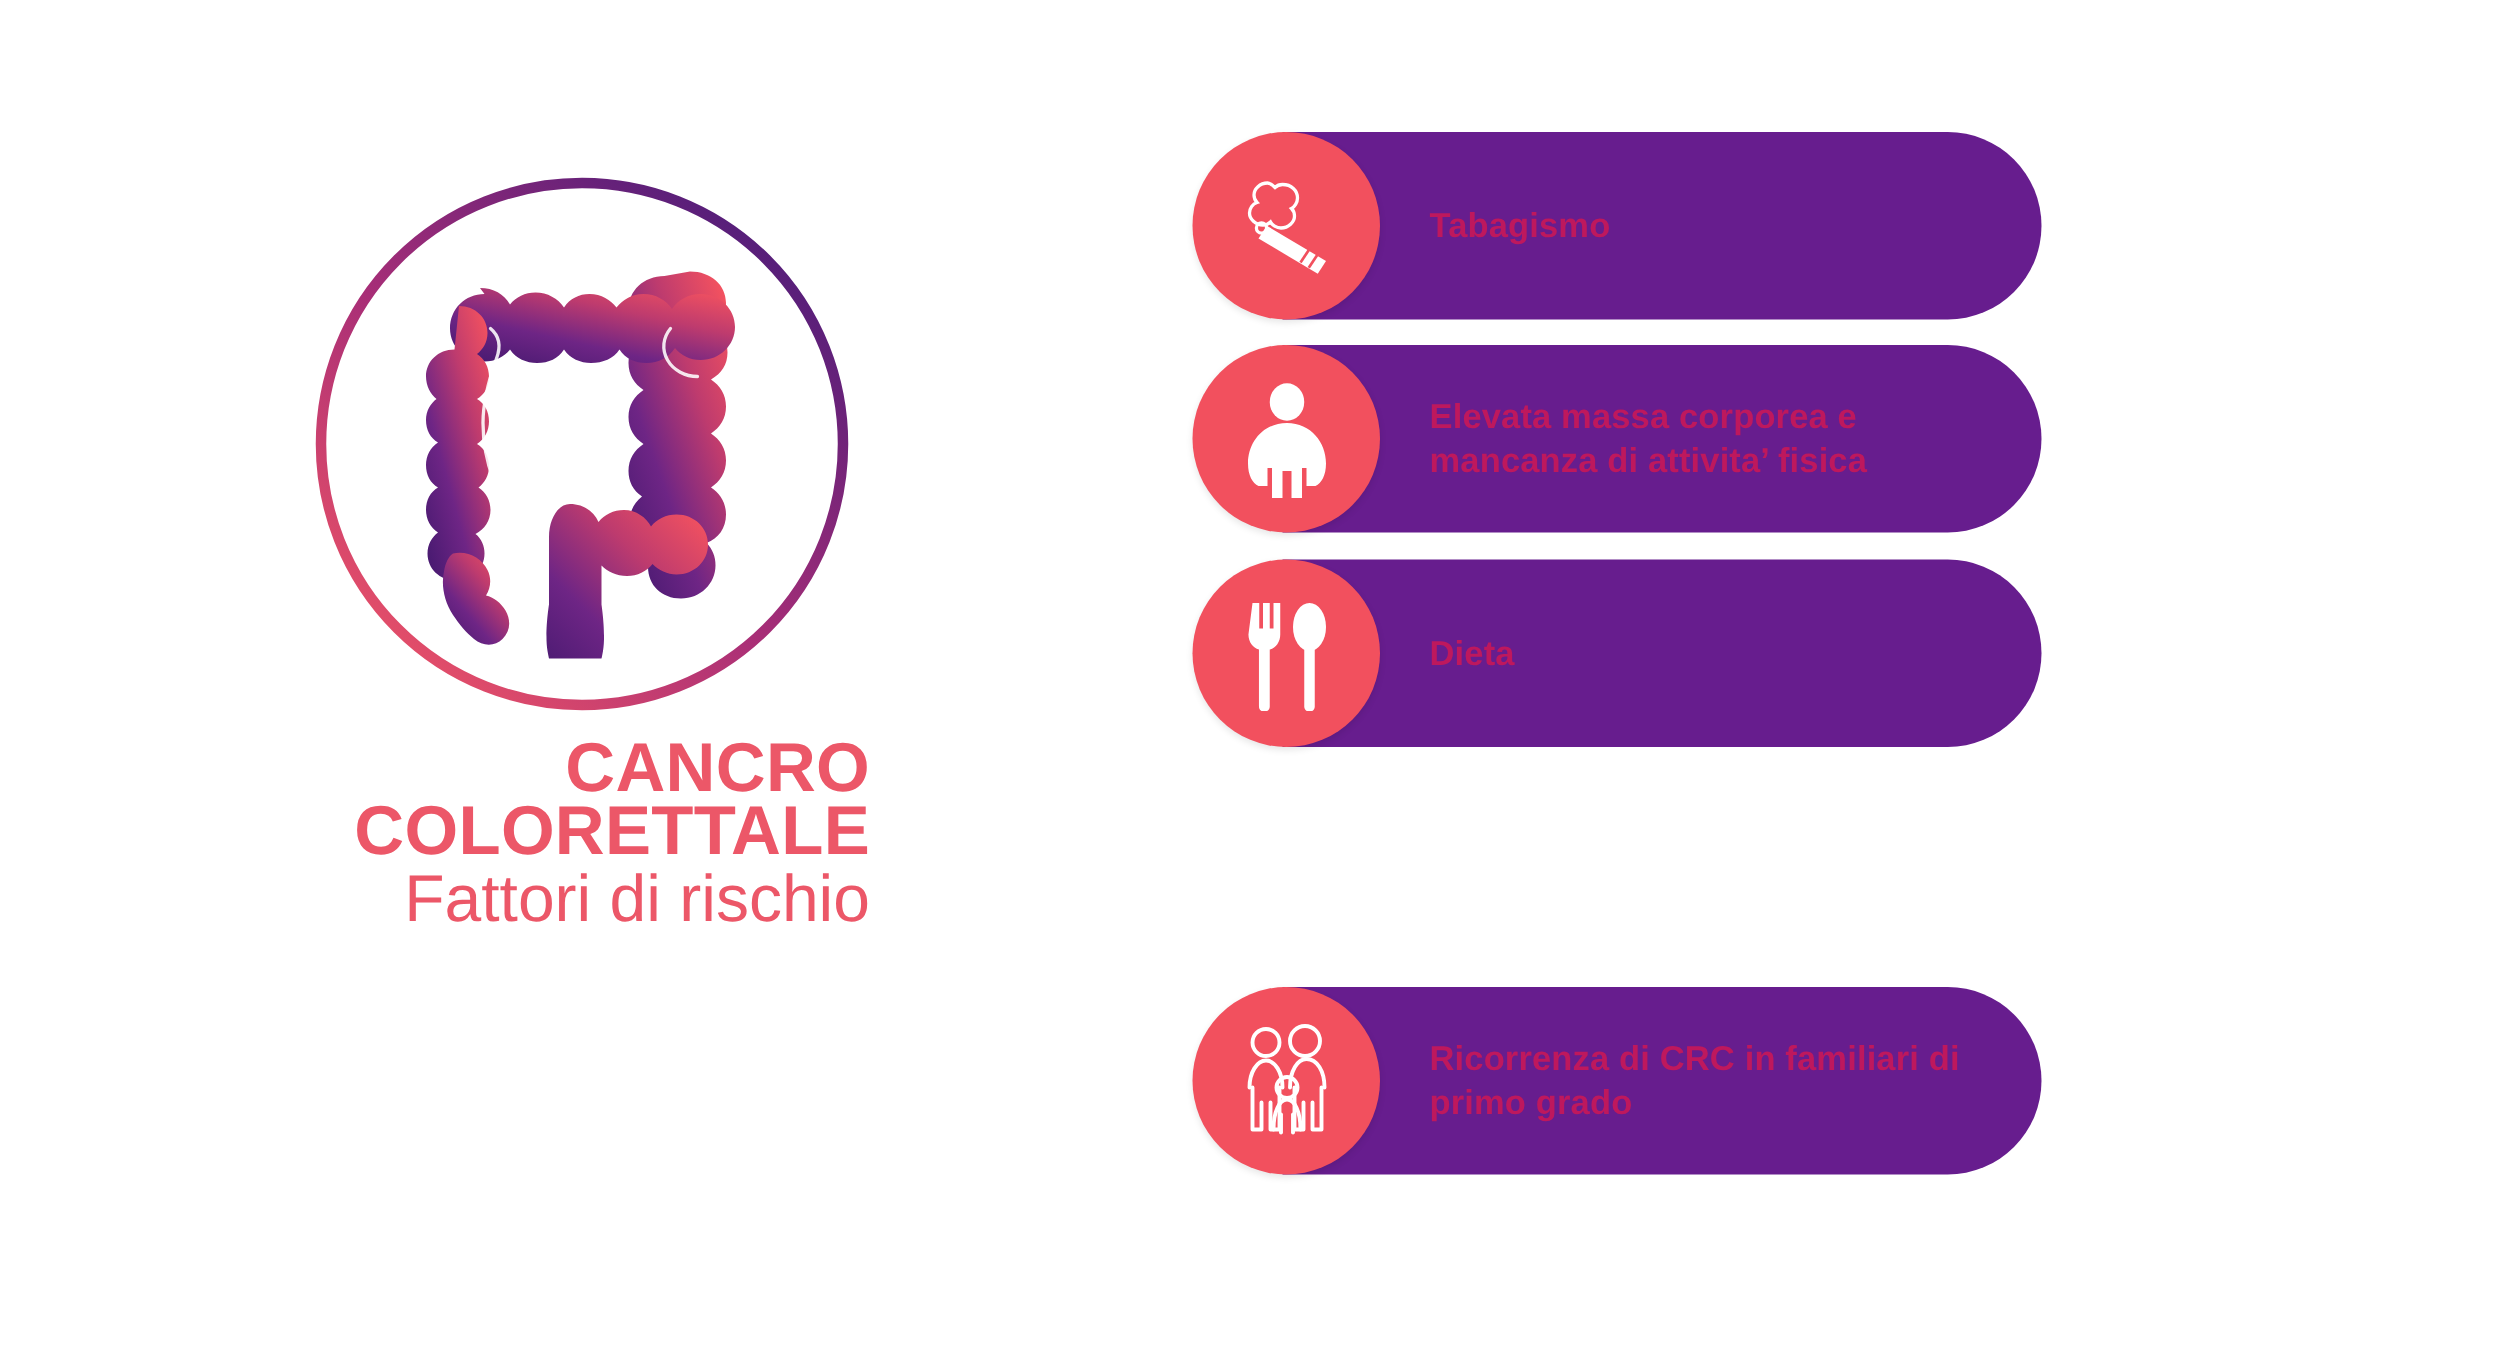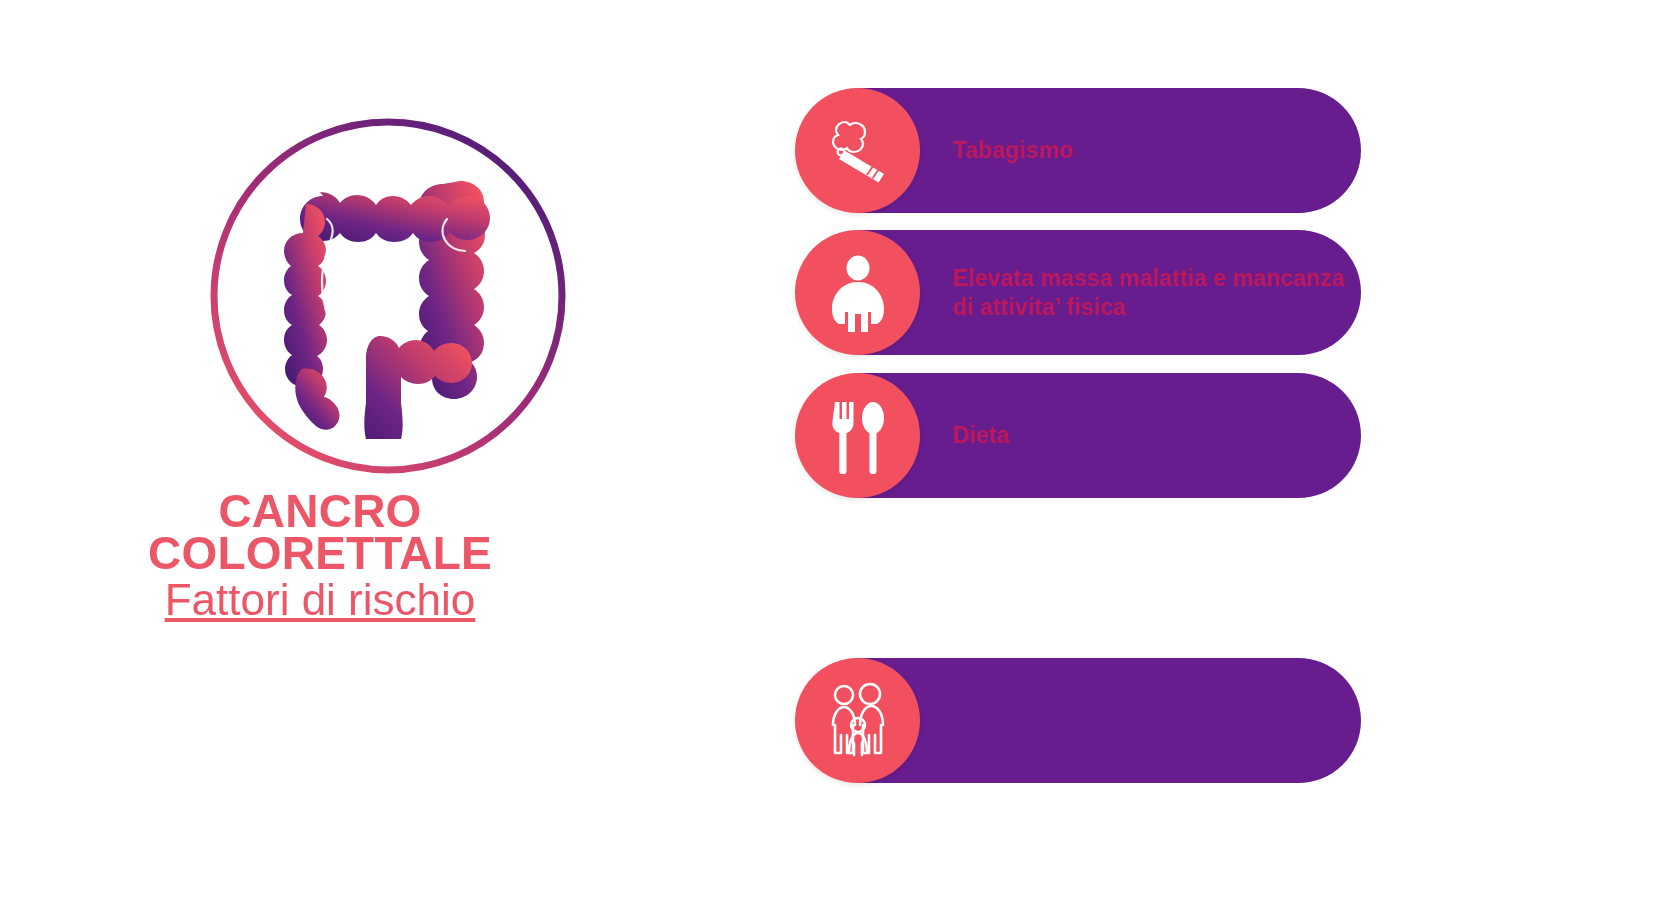--- a/index.html
+++ b/index.html
@@ -12,30 +12,30 @@
   .canvas{ position:absolute; inset:0; }
 
   
   .hero{ position:absolute; left:208px; top:116px; width:360px; height:360px; }
   .hero-ring{ position:absolute; inset:0; }
   .hero-organ{ position:absolute; left:56px; top:48px; width:250px; height:275px; }
 
   
   .title-block{
     position:absolute; left:60px; top:488px; width:520px;
-    text-align:center; line-height:1.0;
+    text-align:right; line-height:1.0;
   }
   .title-l1, .title-l2{
     font-weight:700; font-size:46px; letter-spacing:.2px;
     color:#EC5768; display:block;
   }
   .title-l2{ margin-top:-4px; }
   .title-l3{
     display:block; margin-top:2px;
-    font-weight:400; font-size:44px; color:#EC5768;text-decoration:underline;
+    font-weight:400; font-size:44px; color:#EC5768;
   }
 
   
   .wires{ position:absolute; left:0; top:0; width:1667px; height:907px; pointer-events:none; }
 
   
   .rows{ position:absolute; left:795px; top:0; width:600px; height:907px; }
   .row{ position:absolute; left:0; width:566px; }
   .bar{
     position:absolute; left:60px; top:0; right:0; height:100%;
@@ -205,21 +205,21 @@
         <svg width="70" height="78" viewBox="0 0 70 78" xmlns="http://www.w3.org/2000/svg">
           <g fill="#ffffff">
             <ellipse cx="35" cy="14" rx="11.5" ry="12.5"></ellipse>
             <path d="M35 28 c-16 0 -26 13 -26 27 c0 8 3 13 7 15 l6 0 l0 -12 l3 0 l0 20
                      c0 0 1 2 3.5 2 c2.5 0 3.5 -2 3.5 -2 l0 -18 l6 0 l0 18
                      c0 0 1 2 3.5 2 c2.5 0 3.5 -2 3.5 -2 l0 -20 l3 0 l0 12 l6 0
                      c4 -2 7 -7 7 -15 c0 -14 -10 -27 -26 -27 z"></path>
           </g>
         </svg>
       </div>
-      <div class="row-label">Elevata massa malattia e mancanza di attivita’ fisica</div>
+      <div class="row-label">Elevata massa corporea e mancanza di attivita’ fisica</div>
     </div>
 
     <div class="row r3">
       <div class="bar"></div>
       <div class="disc">
         <svg width="66" height="76" viewBox="0 0 66 76" xmlns="http://www.w3.org/2000/svg">
           <g fill="#ffffff">
 
             <path d="M10 4 l4.5 0 l0 17 l2.5 0 l0 -17 l4.5 0 l0 17 l2.5 0 l0 -17 l4.5 0
                      l0 21 c0 5 -3 9 -7 10 l0 38 c0 2 -1.6 3.5 -3.6 3.5 c-2 0 -3.6 -1.5 -3.6 -3.5
@@ -251,16 +251,17 @@
             <path d="M45 44 l0 28 l6 0 l0 -18"></path>
             <path d="M57 54 l0 18 l6 0 l0 -28"></path>
 
             <circle cx="40" cy="44" r="7"></circle>
             <path d="M31 72 c0 -12 4 -20 9 -20 c5 0 9 8 9 20"></path>
             <path d="M36 62 l0 12"></path>
             <path d="M44 62 l0 12"></path>
           </g>
         </svg>
       </div>
+      <div class="row-label">Ricorrenza di CRC in familiari di primo grado</div>
     </div>
 
   </div>
 </div>
 
 </body></html>

